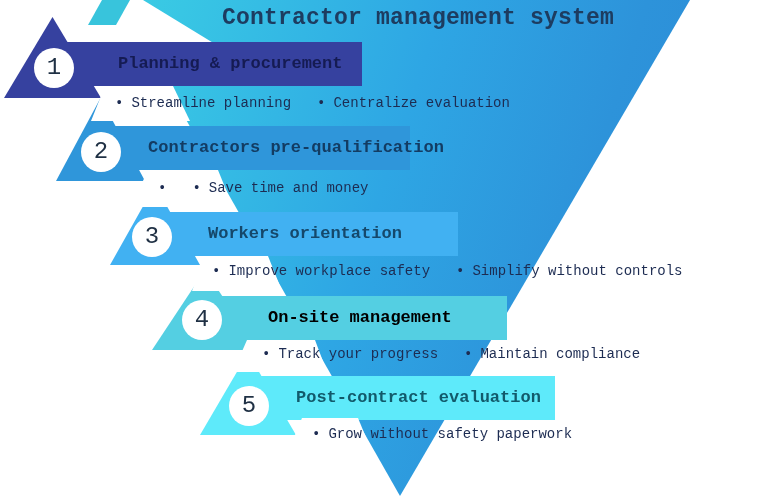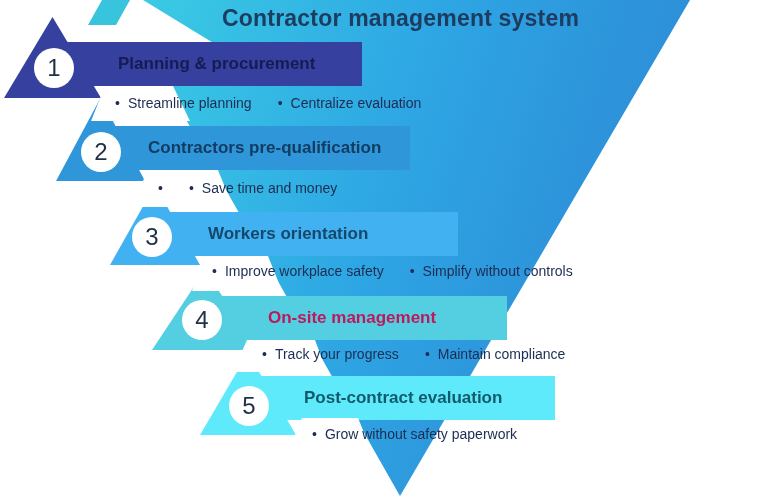--- a/index.html
+++ b/index.html
@@ -1,18 +1,18 @@
 <!DOCTYPE html>
 <html><head>
 <meta charset="utf-8">
 <style>
   html,body{margin:0;padding:0;background:#fff;}
   #canvas{
     position:relative;width:763px;height:500px;overflow:hidden;background:#ffffff;
-    font-family:Liberation Sans, sans-serif;
+    font-family:Liberation Mono, monospace;
   }
   .abs{position:absolute;}
   
   #bigtri{left:0;top:0;width:763px;height:500px;
     clip-path:polygon(118px 0,690px 0,400px 496px);}
   #notch{left:0;top:0;width:763px;height:500px;background:#ffffff;
     clip-path:polygon(128px 0,143px 0,215px 44px,96px 44px);}
   #band{left:0;top:0;width:763px;height:500px;
     clip-path:polygon(102px 0,130px 0,116px 25px,88px 25px);}
   
@@ -31,21 +31,21 @@
   .b2{left:88px;top:126px;width:322px;}
   .b3{left:140px;top:212px;width:318px;}
   .b4{left:190px;top:296px;width:317px;}
   .b5{left:236px;top:376px;width:319px;}
   
   .step-title{font-size:17px;font-weight:600;white-space:nowrap;line-height:22px;}
   .h1s{left:118px;top:53px;}
   .h2s{left:148px;top:137px;}
   .h3s{left:208px;top:223px;}
   .h4s{left:268px;top:307px;}
-  .h5s{left:304px;top:387px;}
+  .h5s{left:296px;top:387px;}
   
   .circle{width:40px;height:40px;border-radius:50%;background:#ffffff;
     display:flex;align-items:center;justify-content:center;
     font-size:24px;line-height:1;}
   .c1{left:34px;top:48px;}
   .c2{left:81px;top:132px;}
   .c3{left:132px;top:217px;}
   .c4{left:182px;top:300px;}
   .c5{left:229px;top:386px;}
   
@@ -92,21 +92,21 @@
 
   <div class="abs tri t3" style="background: rgb(65, 177, 242);"></div>
   <div class="abs bar b3" style="background: rgb(65, 177, 242);"></div>
   <div class="abs step-title h3s" style="color: rgb(21, 72, 107);">Workers orientation</div>
   <div class="abs circle c3" style="color: rgb(31, 48, 68);">
     <span>3</span>
   </div>
 
   <div class="abs tri t4" style="background: rgb(84, 207, 226);"></div>
   <div class="abs bar b4" style="background: rgb(84, 207, 226);"></div>
-  <div class="abs step-title h4s" style="color: #be185d;">On-site management</div>
+  <div class="abs step-title h4s" style="color: #000000;">On-site management</div>
   <div class="abs circle c4" style="color: rgb(31, 48, 68);">
     <span>4</span>
   </div>
 
   <div class="abs tri t5" style="background: rgb(94, 234, 250);"></div>
   <div class="abs bar b5" style="background: rgb(94, 234, 250);"></div>
   <div class="abs step-title h5s" style="color: rgb(18, 90, 107);">Post-contract evaluation</div>
   <div class="abs circle c5" style="color: rgb(31, 48, 68);">
     <span>5</span>
   </div>

